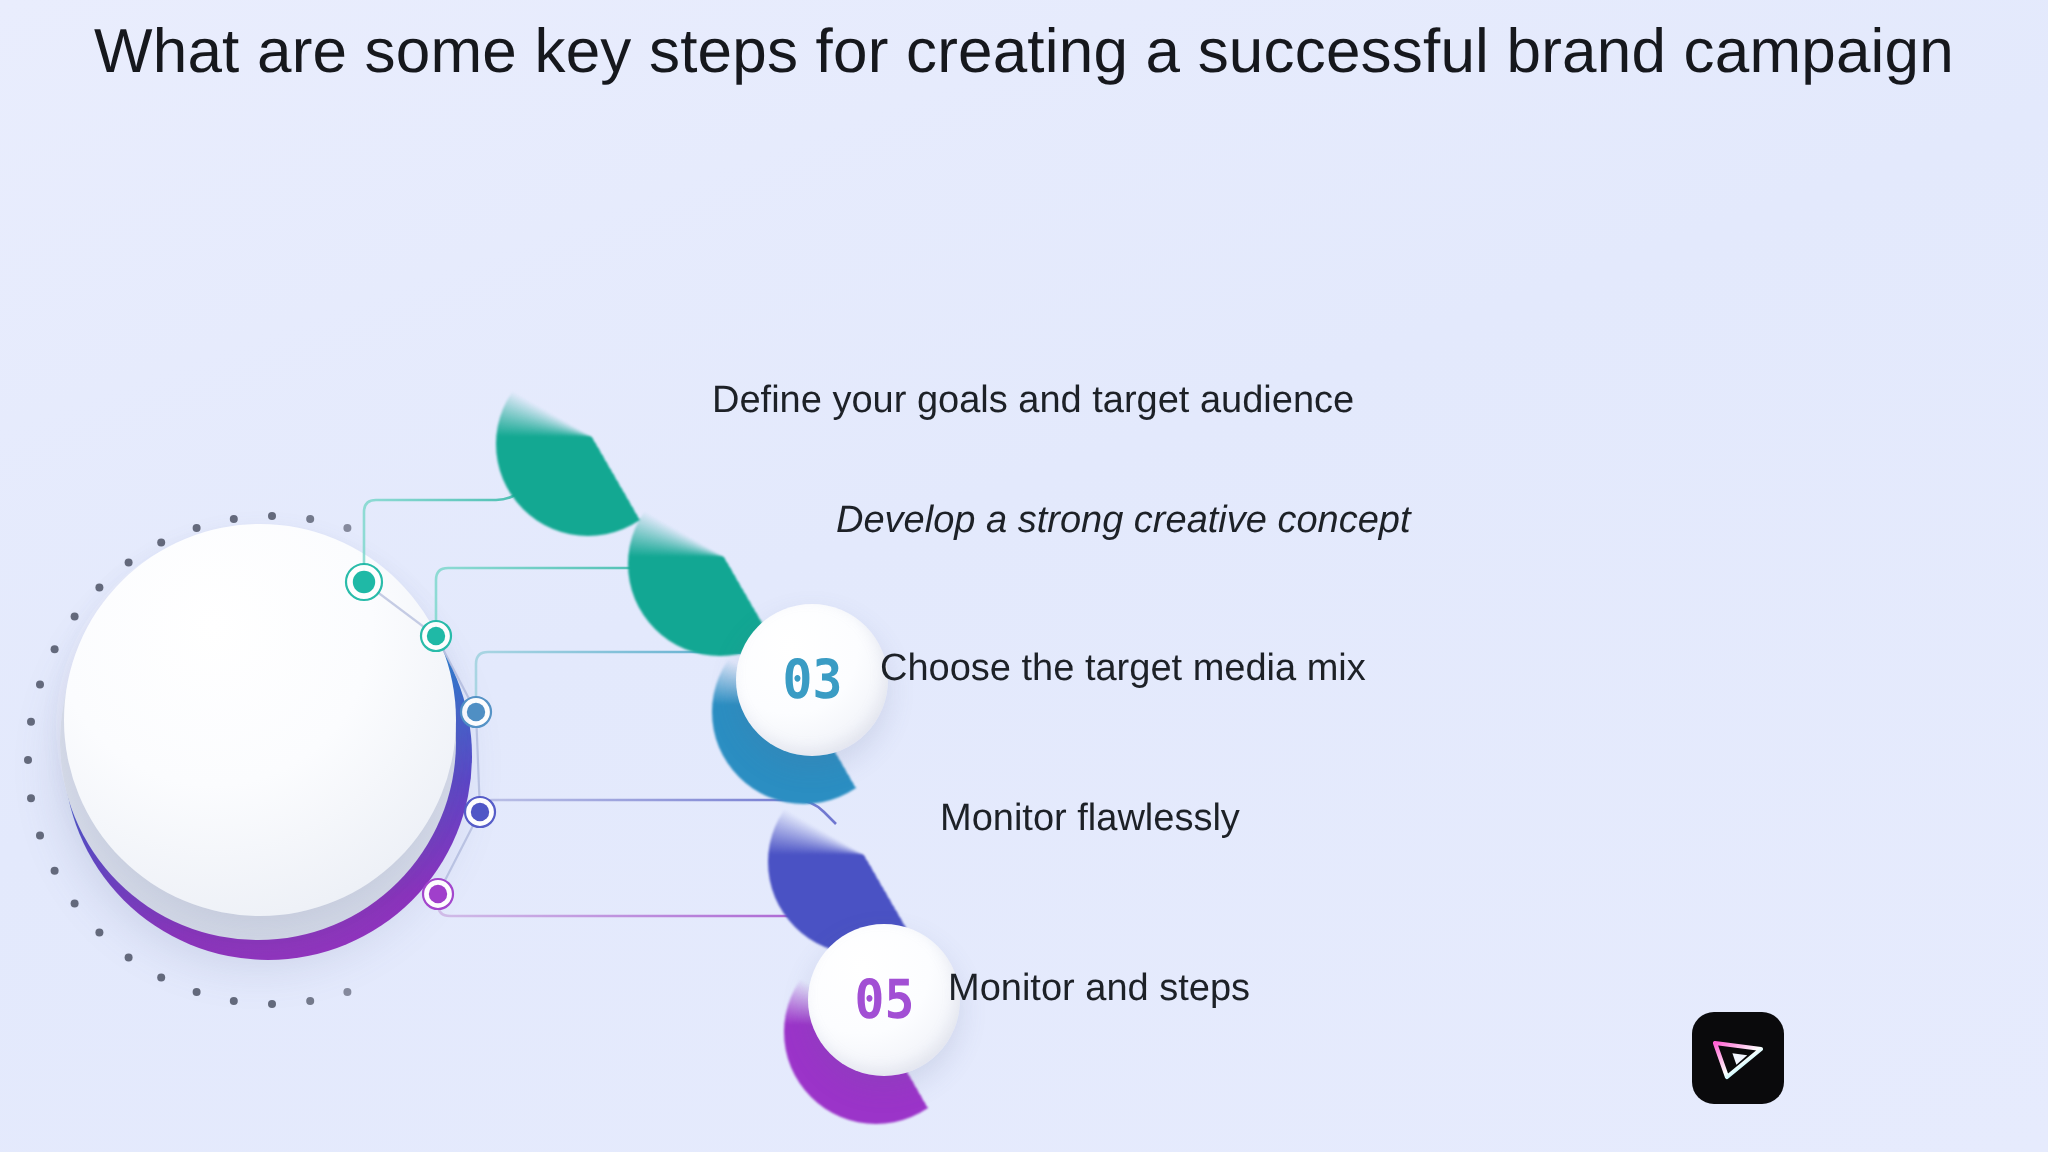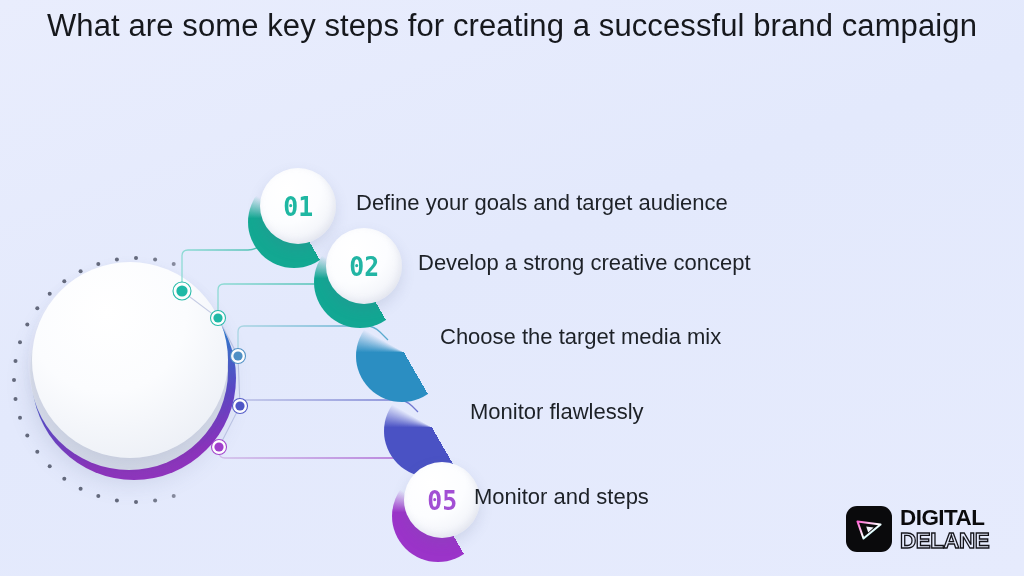--- a/index.html
+++ b/index.html
@@ -141,21 +141,21 @@
     font-family: "DejaVu Sans Mono", "Liberation Mono", monospace;
     font-size: 27px;
     font-weight: 700;
     letter-spacing: 0px;
     line-height: 1;
     transform: scaleX(0.92);
   }
   .step-label {
     position: absolute;
     top: 22px;
-    font-size: 22px;
+    font-size: 19px;
     font-weight: 400;
     color: #1d2127;
     white-space: nowrap;
     font-family: "Liberation Sans", sans-serif;
     text-align: right;
   }
 
   
   #logo {
     position: absolute;
@@ -284,40 +284,37 @@
         <circle cx="240" cy="406" r="7.5" fill="#ffffff" stroke="#4f56c6" stroke-width="1.1" opacity="0.95"></circle>
         <circle cx="240" cy="406" r="4.6" fill="#4f56c6"></circle>
         <circle cx="219" cy="447" r="7.5" fill="#ffffff" stroke="#a03fcb" stroke-width="1.1" opacity="0.95"></circle>
         <circle cx="219" cy="447" r="4.6" fill="#a03fcb"></circle>
       </g>
   </svg>
 
   <div class="step" id="step-0" style="left:252px; top:168px;">
     <div class="disc-wrap">
       <div class="crescent" style="background: conic-gradient(from 150deg at 52% 46%, rgb(19, 168, 146) 0deg, rgb(19, 168, 146) 120deg, rgba(0, 0, 0, 0) 150deg, rgba(0, 0, 0, 0) 360deg); filter: blur(0.4px); transform: translate(-4px, 8px);"></div>
+    </div>
+    <div class="step-label" style="left:104px;">Define your goals and target audience</div>
+  </div>
+
+  <div class="step" id="step-1" style="left:318px; top:228px;">
+    <div class="disc-wrap">
+      <div class="crescent" style="background: conic-gradient(from 150deg at 52% 46%, rgb(18, 167, 147) 0deg, rgb(18, 167, 147) 120deg, rgba(0, 0, 0, 0) 150deg, rgba(0, 0, 0, 0) 360deg); filter: blur(0.4px); transform: translate(-4px, 8px);"></div>
+    </div>
+    <div class="step-label" style="left:100px;font-style:italic;">Develop a strong creative concept</div>
+  </div>
+
+  <div class="step" id="step-2" style="left:360px; top:302px;">
+    <div class="disc-wrap">
+      <div class="crescent" style="background: conic-gradient(from 150deg at 52% 46%, rgb(43, 142, 194) 0deg, rgb(43, 142, 194) 120deg, rgba(0, 0, 0, 0) 150deg, rgba(0, 0, 0, 0) 360deg); filter: blur(0.4px); transform: translate(-4px, 8px);"></div>
       <div class="disc">
-        <span class="num" style="color: rgb(31, 183, 162);">01</span>
+        <span class="num" style="color: rgb(58, 156, 196);">03</span>
       </div>
-    </div>
-    <div class="step-label" style="left:104px;">Define your goals and target audience</div>
-  </div>
-
-  <div class="step" id="step-1" style="left:318px; top:228px;">
-    <div class="disc-wrap">
-      <div class="crescent" style="background: conic-gradient(from 150deg at 52% 46%, rgb(18, 167, 147) 0deg, rgb(18, 167, 147) 120deg, rgba(0, 0, 0, 0) 150deg, rgba(0, 0, 0, 0) 360deg); filter: blur(0.4px); transform: translate(-4px, 8px);"></div>
-      <div class="disc">
-        <span class="num" style="color: rgb(34, 181, 164);">02</span>
-      </div>
-    </div>
-    <div class="step-label" style="left:100px;">Develop a strong creative concept</div>
-  </div>
-
-  <div class="step" id="step-2" style="left:360px; top:302px;">
-    <div class="disc-wrap">
-      <div class="crescent" style="background: conic-gradient(from 150deg at 52% 46%, rgb(43, 142, 194) 0deg, rgb(43, 142, 194) 120deg, rgba(0, 0, 0, 0) 150deg, rgba(0, 0, 0, 0) 360deg); filter: blur(0.4px); transform: translate(-4px, 8px);"></div>
     </div>
     <div class="step-label" style="left:80px;">Choose the target media mix</div>
   </div>
 
   <div class="step" id="step-3" style="left:388px; top:377px;">
     <div class="disc-wrap">
       <div class="crescent" style="background: conic-gradient(from 150deg at 52% 46%, rgb(74, 82, 196) 0deg, rgb(74, 82, 196) 120deg, rgba(0, 0, 0, 0) 150deg, rgba(0, 0, 0, 0) 360deg); filter: blur(0.4px); transform: translate(-4px, 8px);"></div>
     </div>
     <div class="step-label" style="left:82px;">Monitor flawlessly</div>
   </div>
@@ -339,19 +336,15 @@
           <linearGradient id="markGrad" x1="0" y1="0" x2="1" y2="1">
             <stop offset="0%" stop-color="#ff5fd2"></stop>
             <stop offset="55%" stop-color="#ffffff"></stop>
             <stop offset="100%" stop-color="#43f0ff"></stop>
           </linearGradient>
         </defs>
         <path d="M3.5 6.5 L26.5 9.5 L9.5 23.5 Z" fill="none" stroke="url(#markGrad)" stroke-width="2.1" stroke-linejoin="round"></path>
         <path d="M12.2 11.6 L19.6 12.6 L14.2 17.4 Z" fill="#f2f6ff"></path>
       </svg>
     </div>
-    <div id="logo-text">
-      <div id="logo-line1">DIGITAL</div>
-      <div id="logo-line2">DELANE</div>
-    </div>
   </div>
 
 </div>
 
 </body></html>

